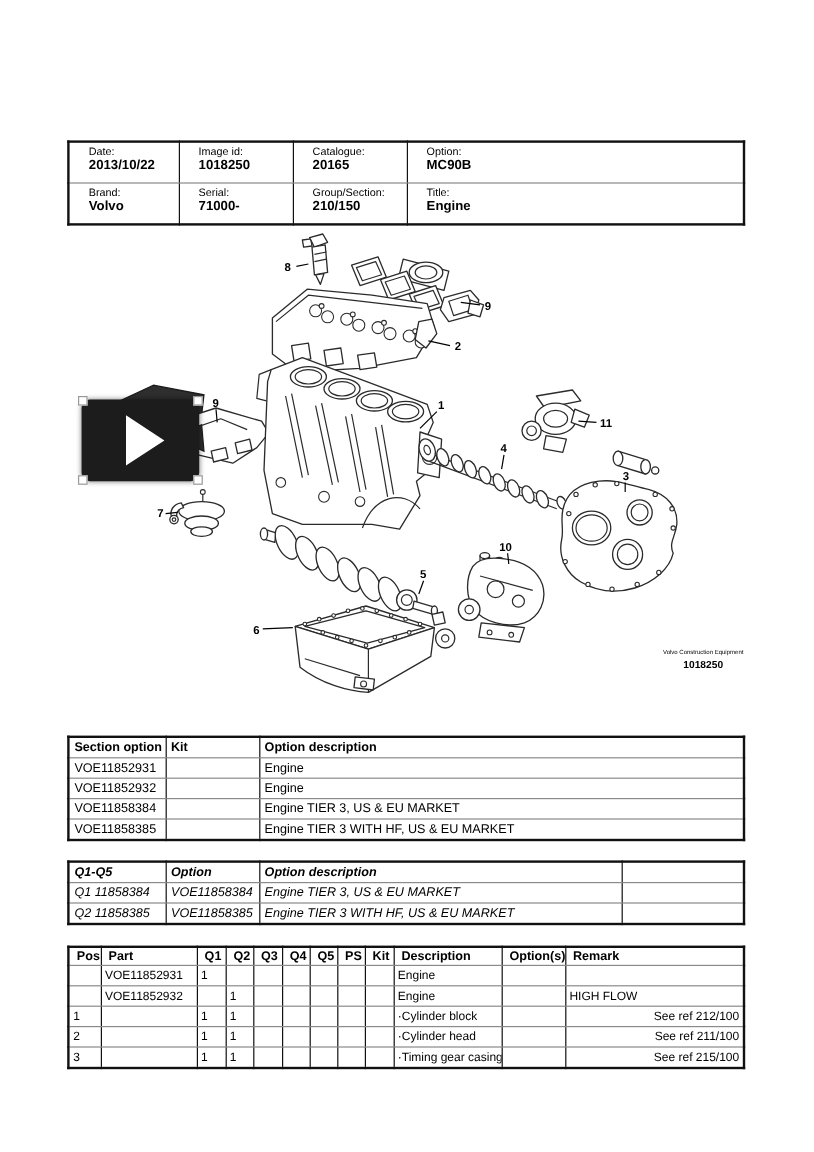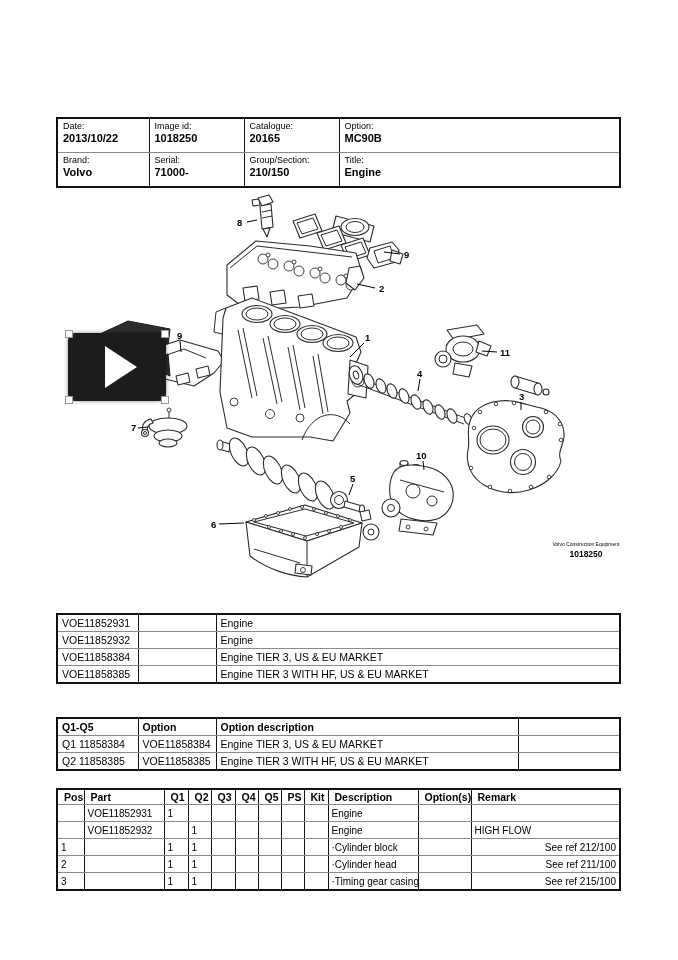--- a/index.html
+++ b/index.html
@@ -8,30 +8,30 @@
 
   table{border-collapse:collapse;position:absolute;table-layout:fixed;background:#fff;}
   table{border:2px solid #111;}
   th,td{border:1px solid #111;border-top:1px solid #8a8a8a;border-bottom:1px solid #8a8a8a;
         padding:1px 4px;overflow:hidden;white-space:nowrap;vertical-align:middle;
         font-size:10.5px;text-align:left;font-weight:normal;}
   th{font-weight:bold;}
 
   
   #header-table{left:56px;top:117px;width:563px;}
-  #header-table td{height:29px;vertical-align:top;padding:2px 5px;}
+  #header-table td{height:29px;vertical-align:top;padding:2px 16px;}
   .cell-label{font-size:9px;line-height:11px;}
   .cell-value{font-size:11px;font-weight:bold;line-height:13px;}
 
   
   #section-table{left:56px;top:613px;width:563px;}
   #section-table th,#section-table td{height:14px;}
 
   
-  #q-table{left:56px;top:717px;width:563px;}
+  #q-table{left:56px;top:717px;width:563px;font-style:italic;}
   #q-table th,#q-table td{height:14px;}
 
   
   #parts-table{left:56px;top:788px;width:563px;}
   #parts-table th{height:11px;font-size:10.5px;padding:1px 6px;}
   #parts-table td{height:14px;font-size:10px;padding:1px 3px;}
   .ralign{text-align:right;}
 
   
   #diagram{position:absolute;left:56px;top:190px;width:563px;height:400px;}
@@ -356,20 +356,25 @@
     </div>
   </div>
 
   <table id="section-table">
     <colgroup>
         <col style="width:81px">
         <col style="width:78px">
         <col style="width:404px">
       </colgroup>
     <tbody>
+        <tr>
+      <th>Section option</th>
+      <th>Kit</th>
+      <th>Option description</th>
+    </tr>
     <tr>
       <td>VOE11852931</td>
       <td></td>
       <td>Engine</td>
     </tr>
     <tr>
       <td>VOE11852932</td>
       <td></td>
       <td>Engine</td>
     </tr>

